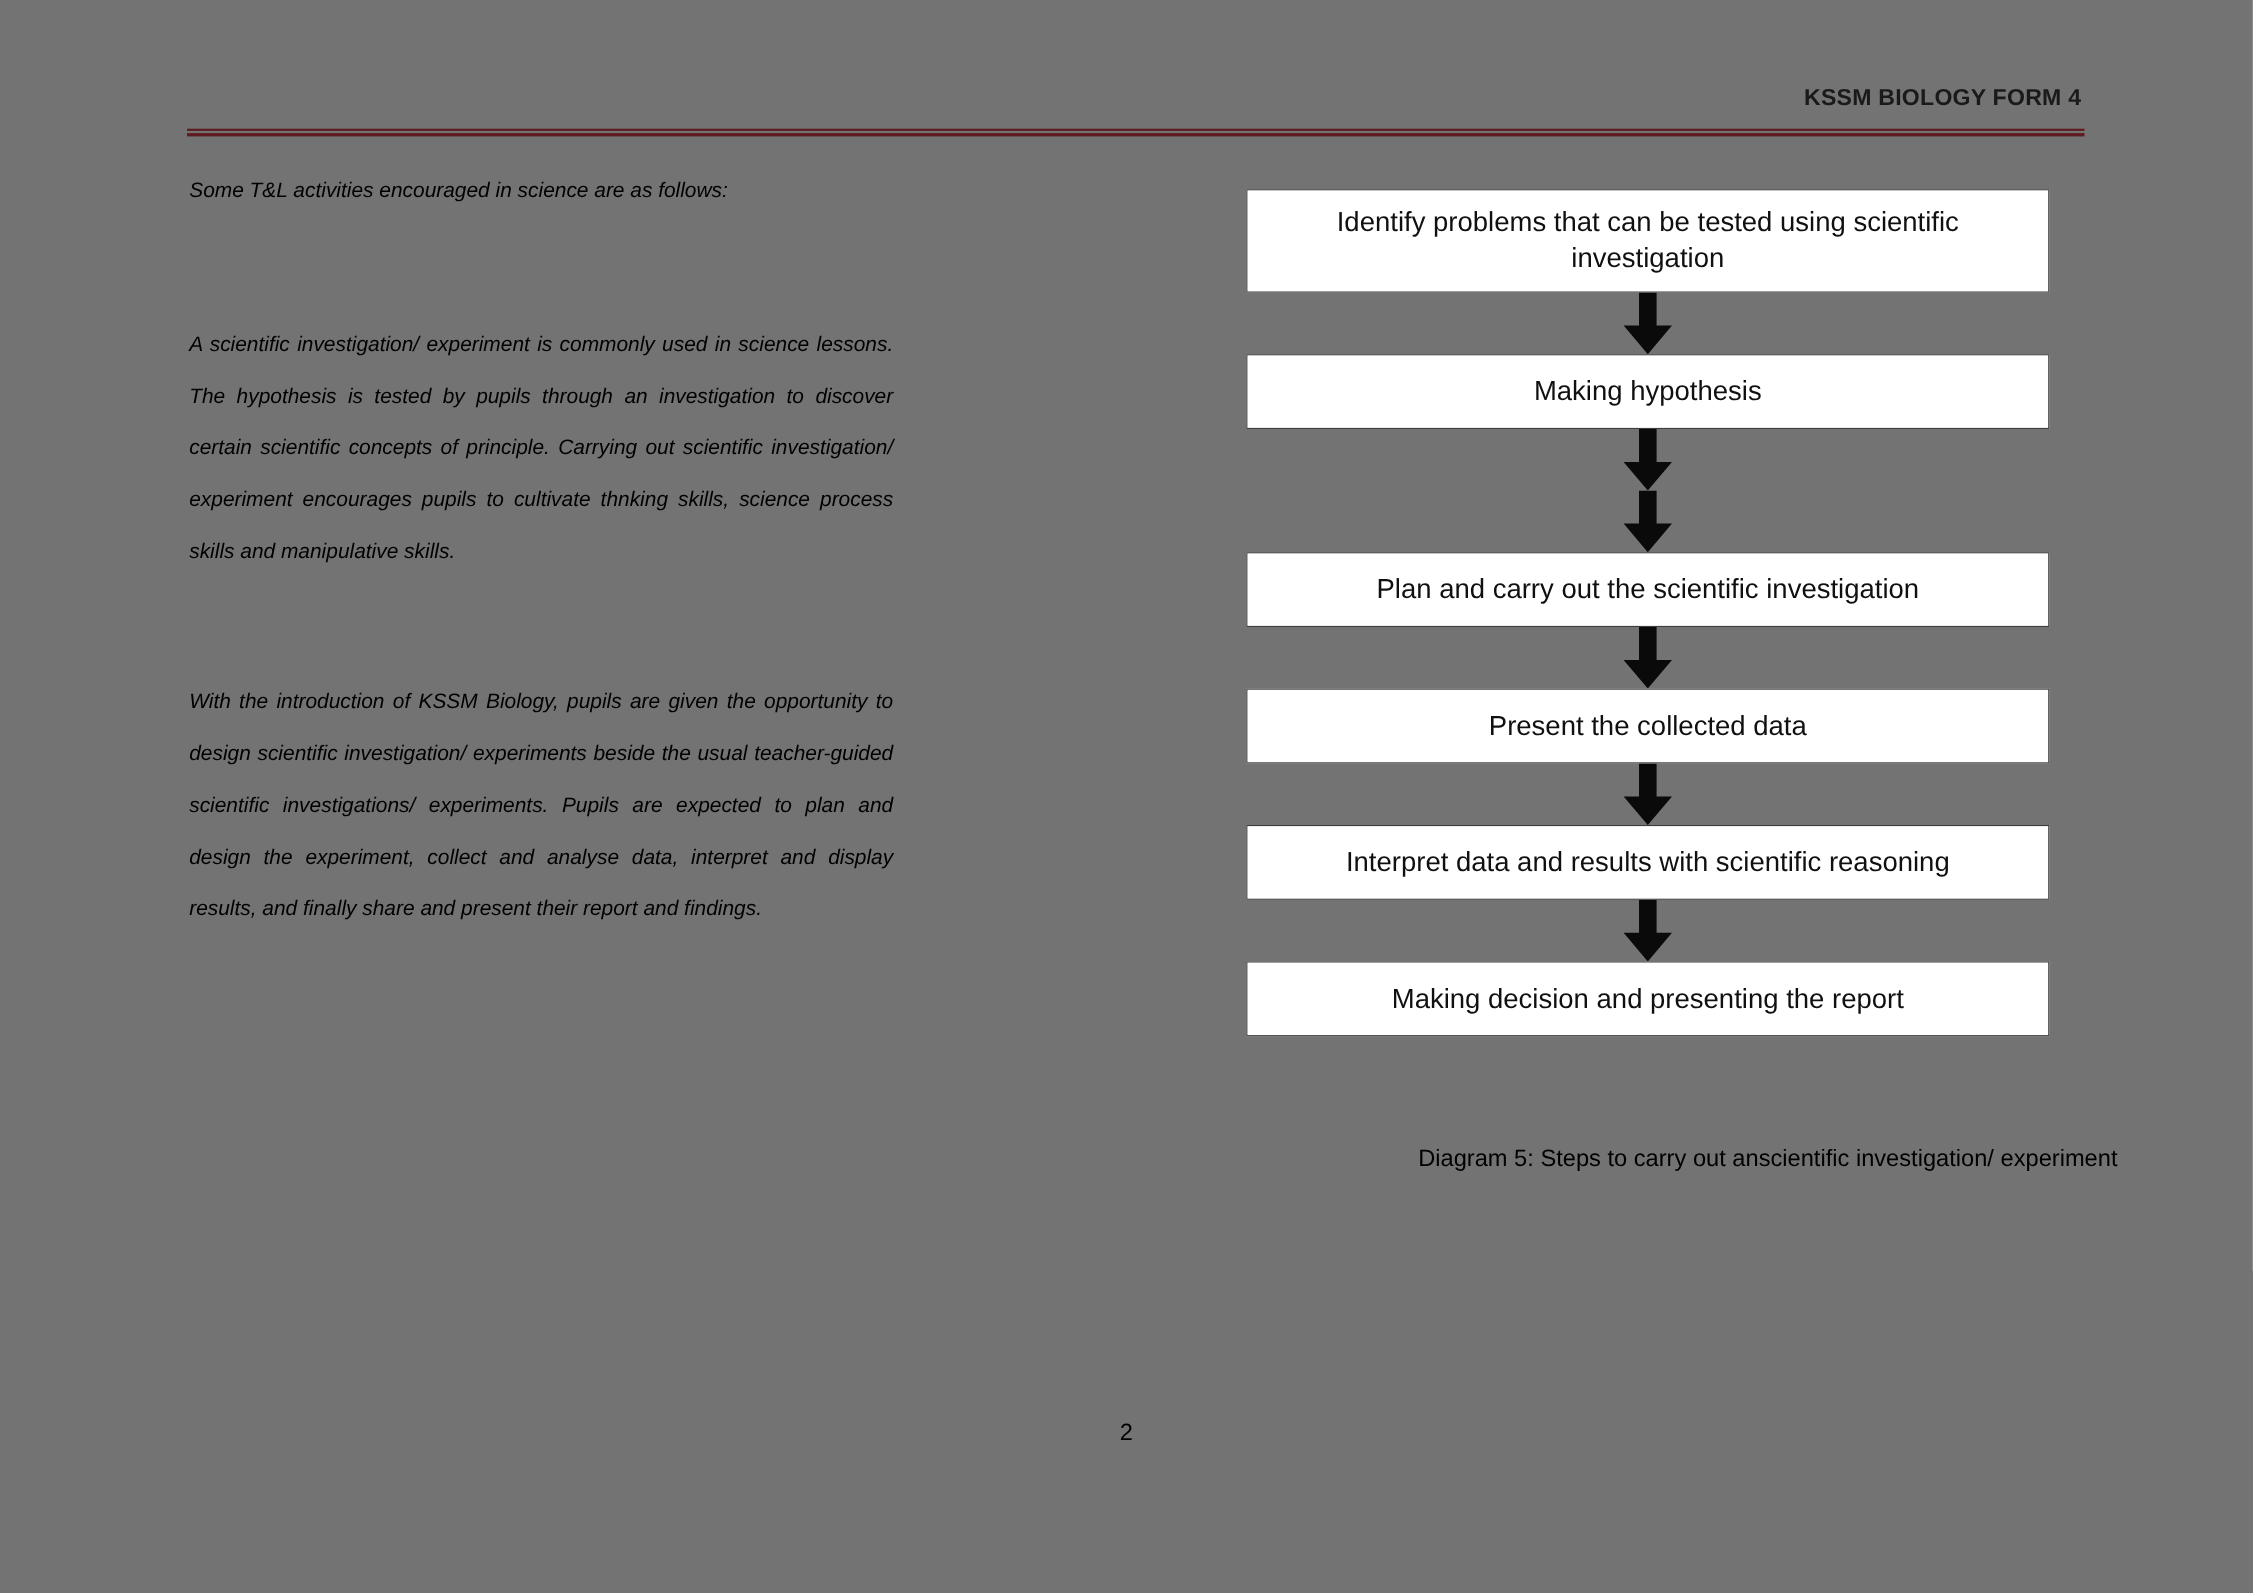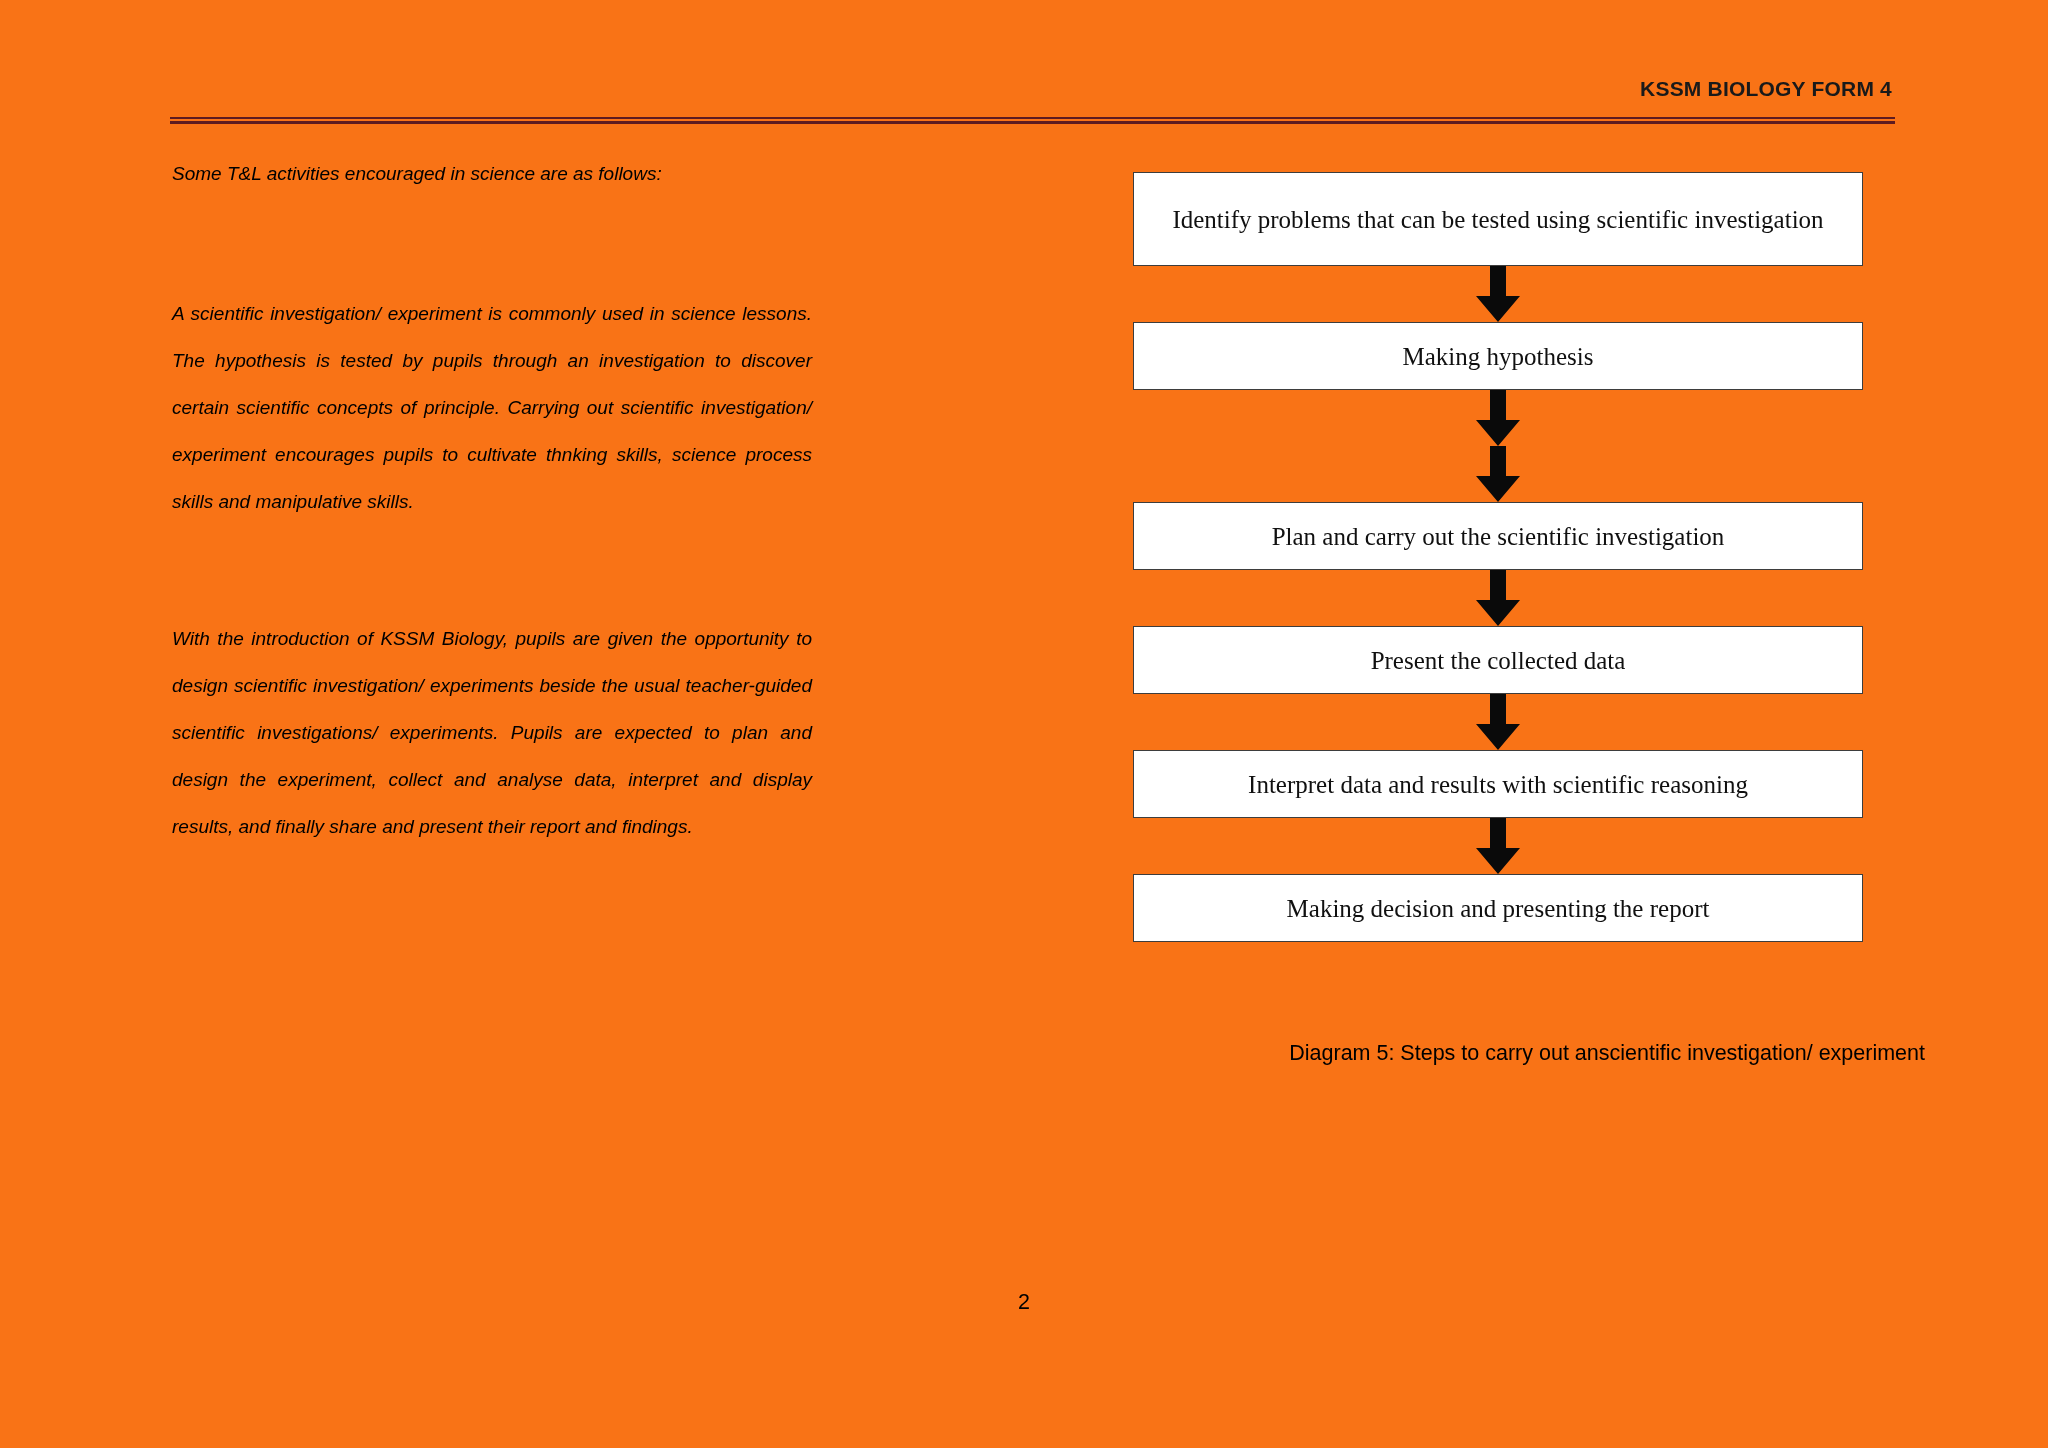--- a/index.html
+++ b/index.html
@@ -13,21 +13,21 @@
     position: relative;
     font-family: "Liberation Sans", sans-serif;
     color: #000000;
     overflow: hidden;
   }
 
   
   .page {
     position: absolute;
     inset: 0;
-    background: #f97316;
+    background: #737373;
   }
 
   
   .header {
     position: absolute;
     left: 170px;
     top: 78px;
     width: 1722px;
     text-align: right;
   }
@@ -89,21 +89,21 @@
     left: 1133px;
     top: 172px;
     width: 730px;
   }
   .flow-box {
     position: relative;
     box-sizing: border-box;
     border: 1.6px solid #3d3d3d;
     background: #ffffff;
     text-align: center;
-    font-family: Liberation Serif, serif;
+    font-family: Liberation Sans, sans-serif;
     font-size: 25px;
     line-height: 33px;
     color: #101010;
     display: flex;
     align-items: center;
     justify-content: center;
     padding: 4px 14px;
   }
   .flow-box.h2 { height: 94px; }
   .flow-box.h1 { height: 68px; }

